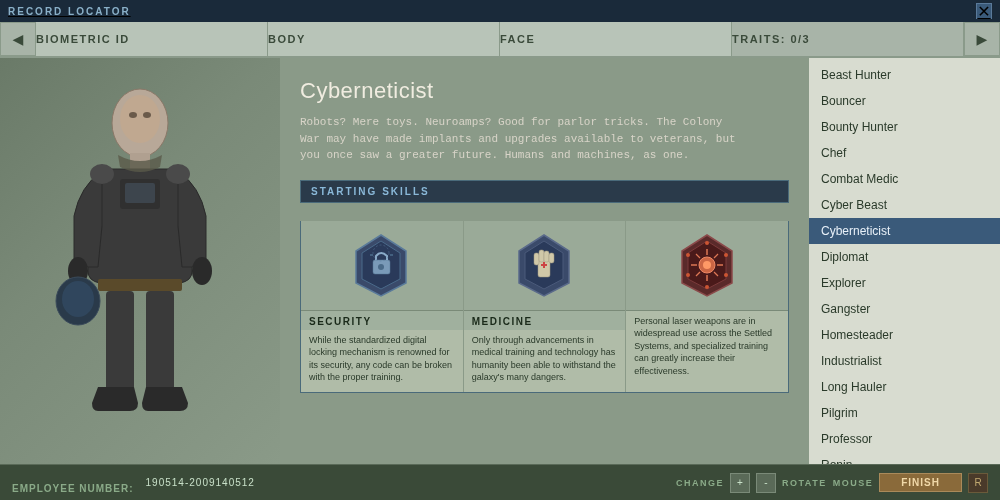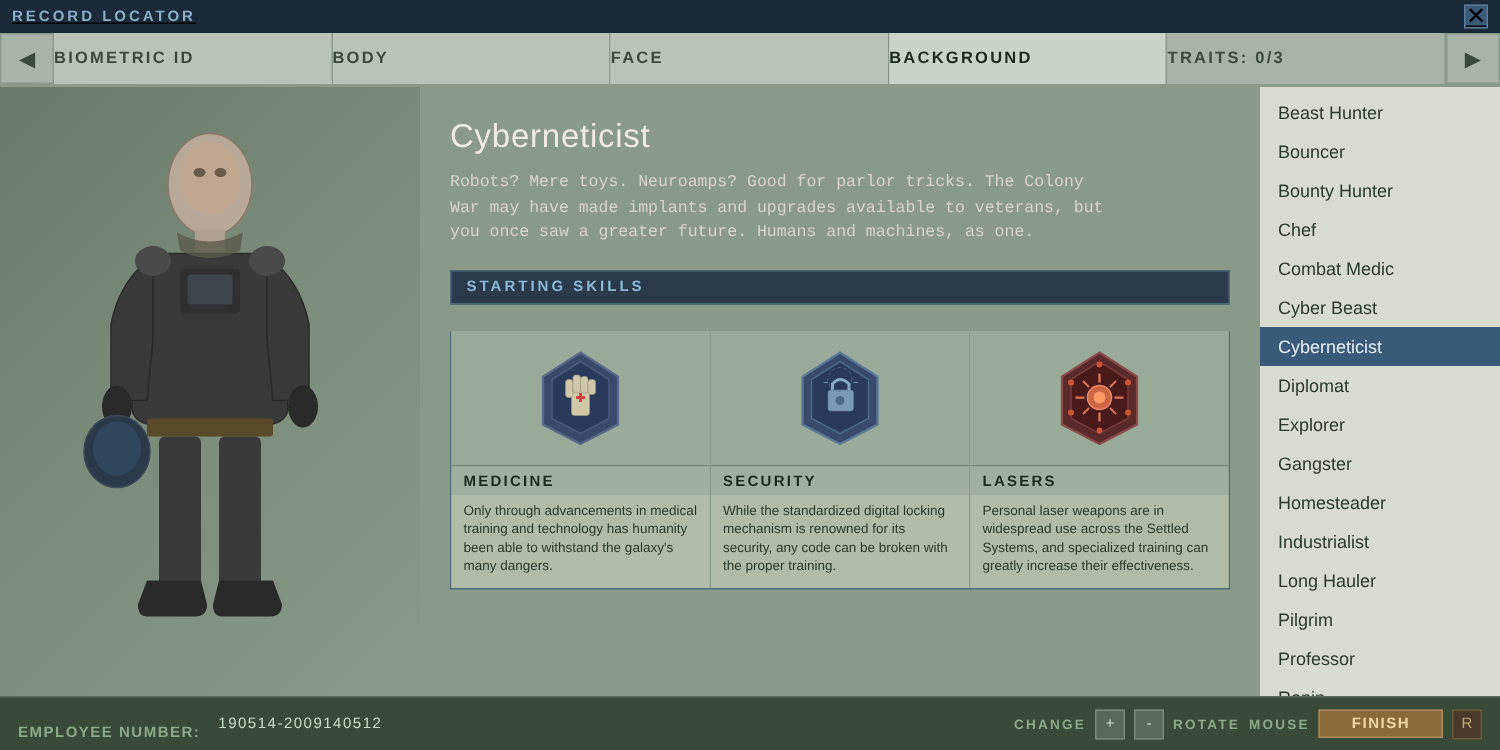--- a/index.html
+++ b/index.html
@@ -181,21 +181,21 @@
       font-size: 9px;
       color: #2a3a2a;
       padding: 4px 8px 8px;
       line-height: 1.4;
       background: #b0bca8;
       flex: 1;
     }
 
     
     .sidebar {
-      width: 160px;
+      width: 191px;
       background: #d8dcd0;
       overflow-y: auto;
       padding: 4px 0;
     }
     .sidebar-item {
       padding: 6px 12px;
       font-size: 12px;
       color: #2a3a2a;
       cursor: pointer;
       white-space: nowrap;
@@ -287,23 +287,20 @@
   <div class="nav-tab-arrow">◀</div>
   <div class="nav-tab">
     <span>BIOMETRIC ID</span>
   </div>
   <div class="nav-tab">
     <span>BODY</span>
   </div>
   <div class="nav-tab">
     <span>FACE</span>
   </div>
-  <div class="nav-tab active">
-    <span>BACKGROUND</span>
-  </div>
   <div class="nav-tab nav-tab-traits">
     <span>TRAITS: 0/3</span>
   </div>
   <div class="nav-tab-arrow">▶</div>
 </div>
 
 <div class="main">
 
   <div class="char-panel">
     <div class="char-figure">
@@ -348,44 +345,20 @@
       </svg>
     </div>
   </div>
 
   <div class="content-area">
     <h1 class="background-title">Cyberneticist</h1>
     <p class="background-desc">Robots? Mere toys. Neuroamps? Good for parlor tricks. The Colony War may have made implants and upgrades available to veterans, but you once saw a greater future. Humans and machines, as one.</p>
 
     <div class="skills-header">STARTING SKILLS</div>
     <div class="skills-cards">
-
-      <div class="skill-card">
-        <div class="skill-icon-area">
-          <div class="skill-icon-badge">
-            <svg width="55" height="65" viewBox="0 0 55 65" xmlns="http://www.w3.org/2000/svg">
-              <path d="M27 2 L52 18 L52 50 L27 63 L2 50 L2 18 Z" fill="#3a4a6a" stroke="#5a6a8a" stroke-width="1.5"></path>
-              <path d="M27 8 L46 20 L46 46 L27 56 L8 46 L8 20 Z" fill="#2a3a5a" stroke="#4a5a7a" stroke-width="1"></path>
-
-              <g transform="translate(13, 12)">
-                <rect x="8" y="14" width="12" height="18" rx="2" fill="#d0c8a8" stroke="#a09880" stroke-width="0.5"></rect>
-                <rect x="4" y="8" width="5" height="12" rx="2" fill="#d0c8a8" stroke="#a09880" stroke-width="0.5"></rect>
-                <rect x="9" y="5" width="5" height="12" rx="2" fill="#d0c8a8" stroke="#a09880" stroke-width="0.5"></rect>
-                <rect x="14" y="6" width="5" height="11" rx="2" fill="#d0c8a8" stroke="#a09880" stroke-width="0.5"></rect>
-                <rect x="19" y="8" width="5" height="10" rx="2" fill="#d0c8a8" stroke="#a09880" stroke-width="0.5"></rect>
-
-                <rect x="11" y="19" width="6" height="2" fill="#cc4444"></rect>
-                <rect x="13" y="17" width="2" height="6" fill="#cc4444"></rect>
-              </g>
-            </svg>
-          </div>
-        </div>
-        <div class="skill-name">MEDICINE</div>
-        <div class="skill-desc">Only through advancements in medical training and technology has humanity been able to withstand the galaxy's many dangers.</div>
-      </div>
 
       <div class="skill-card">
         <div class="skill-icon-area">
           <div class="skill-icon-badge">
             <svg width="55" height="65" viewBox="0 0 55 65" xmlns="http://www.w3.org/2000/svg">
               <path d="M27 2 L52 18 L52 50 L27 63 L2 50 L2 18 Z" fill="#3a4a6a" stroke="#5a7a9a" stroke-width="1.5"></path>
               <path d="M27 8 L46 20 L46 46 L27 56 L8 46 L8 20 Z" fill="#2a3a5a" stroke="#4a6a8a" stroke-width="1"></path>
 
               <g transform="translate(16, 14)">
                 <rect x="3" y="13" width="17" height="14" rx="2" fill="#7a9ab8" stroke="#5a7a98" stroke-width="0.5"></rect>
@@ -400,20 +373,44 @@
           </div>
         </div>
         <div class="skill-name">SECURITY</div>
         <div class="skill-desc">While the standardized digital locking mechanism is renowned for its security, any code can be broken with the proper training.</div>
       </div>
 
       <div class="skill-card">
         <div class="skill-icon-area">
           <div class="skill-icon-badge">
             <svg width="55" height="65" viewBox="0 0 55 65" xmlns="http://www.w3.org/2000/svg">
+              <path d="M27 2 L52 18 L52 50 L27 63 L2 50 L2 18 Z" fill="#3a4a6a" stroke="#5a6a8a" stroke-width="1.5"></path>
+              <path d="M27 8 L46 20 L46 46 L27 56 L8 46 L8 20 Z" fill="#2a3a5a" stroke="#4a5a7a" stroke-width="1"></path>
+
+              <g transform="translate(13, 12)">
+                <rect x="8" y="14" width="12" height="18" rx="2" fill="#d0c8a8" stroke="#a09880" stroke-width="0.5"></rect>
+                <rect x="4" y="8" width="5" height="12" rx="2" fill="#d0c8a8" stroke="#a09880" stroke-width="0.5"></rect>
+                <rect x="9" y="5" width="5" height="12" rx="2" fill="#d0c8a8" stroke="#a09880" stroke-width="0.5"></rect>
+                <rect x="14" y="6" width="5" height="11" rx="2" fill="#d0c8a8" stroke="#a09880" stroke-width="0.5"></rect>
+                <rect x="19" y="8" width="5" height="10" rx="2" fill="#d0c8a8" stroke="#a09880" stroke-width="0.5"></rect>
+
+                <rect x="11" y="19" width="6" height="2" fill="#cc4444"></rect>
+                <rect x="13" y="17" width="2" height="6" fill="#cc4444"></rect>
+              </g>
+            </svg>
+          </div>
+        </div>
+        <div class="skill-name">MEDICINE</div>
+        <div class="skill-desc">Only through advancements in medical training and technology has humanity been able to withstand the galaxy's many dangers.</div>
+      </div>
+
+      <div class="skill-card">
+        <div class="skill-icon-area">
+          <div class="skill-icon-badge">
+            <svg width="55" height="65" viewBox="0 0 55 65" xmlns="http://www.w3.org/2000/svg">
               <path d="M27 2 L52 18 L52 50 L27 63 L2 50 L2 18 Z" fill="#5a2a2a" stroke="#8a4a4a" stroke-width="1.5"></path>
               <path d="M27 8 L46 20 L46 46 L27 56 L8 46 L8 20 Z" fill="#4a1a1a" stroke="#7a3a3a" stroke-width="1"></path>
 
               <circle cx="27" cy="32" r="8" fill="#cc6644" stroke="#ee8866" stroke-width="1"></circle>
               <circle cx="27" cy="32" r="4" fill="#ff9966"></circle>
 
               <line x1="27" y1="16" x2="27" y2="22" stroke="#dd7755" stroke-width="1.5"></line>
               <line x1="27" y1="42" x2="27" y2="48" stroke="#dd7755" stroke-width="1.5"></line>
               <line x1="11" y1="32" x2="17" y2="32" stroke="#dd7755" stroke-width="1.5"></line>
               <line x1="37" y1="32" x2="43" y2="32" stroke="#dd7755" stroke-width="1.5"></line>
@@ -424,21 +421,20 @@
 
               <circle cx="27" cy="10" r="2" fill="#cc5533"></circle>
               <circle cx="27" cy="54" r="2" fill="#cc5533"></circle>
               <circle cx="8" cy="22" r="2" fill="#cc5533"></circle>
               <circle cx="46" cy="22" r="2" fill="#cc5533"></circle>
               <circle cx="8" cy="42" r="2" fill="#cc5533"></circle>
               <circle cx="46" cy="42" r="2" fill="#cc5533"></circle>
             </svg>
           </div>
         </div>
-        <div class="skill-name">LASERS</div>
         <div class="skill-desc">Personal laser weapons are in widespread use across the Settled Systems, and specialized training can greatly increase their effectiveness.</div>
       </div>
 
     </div>
   </div>
 
   <div class="sidebar">
     <div class="sidebar-item">
       <span>Beast Hunter</span>
     </div>

